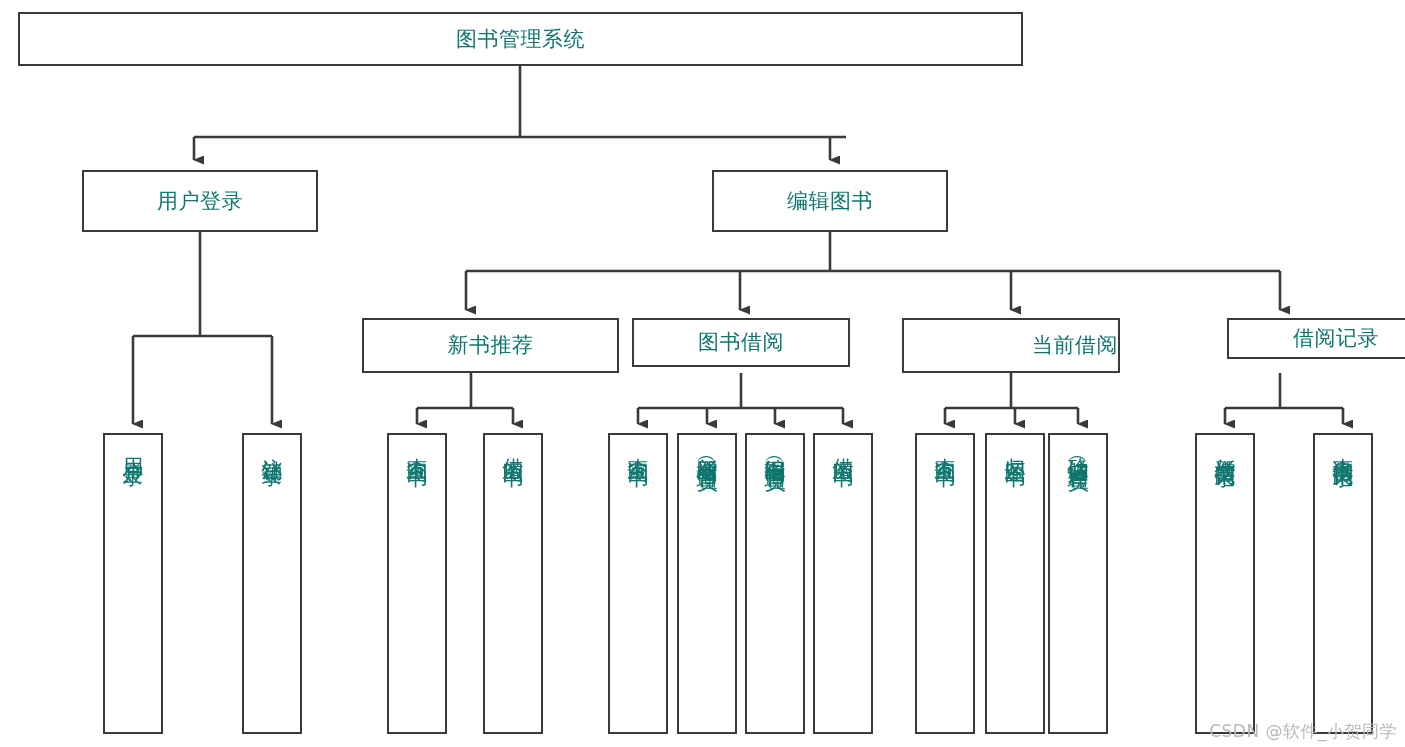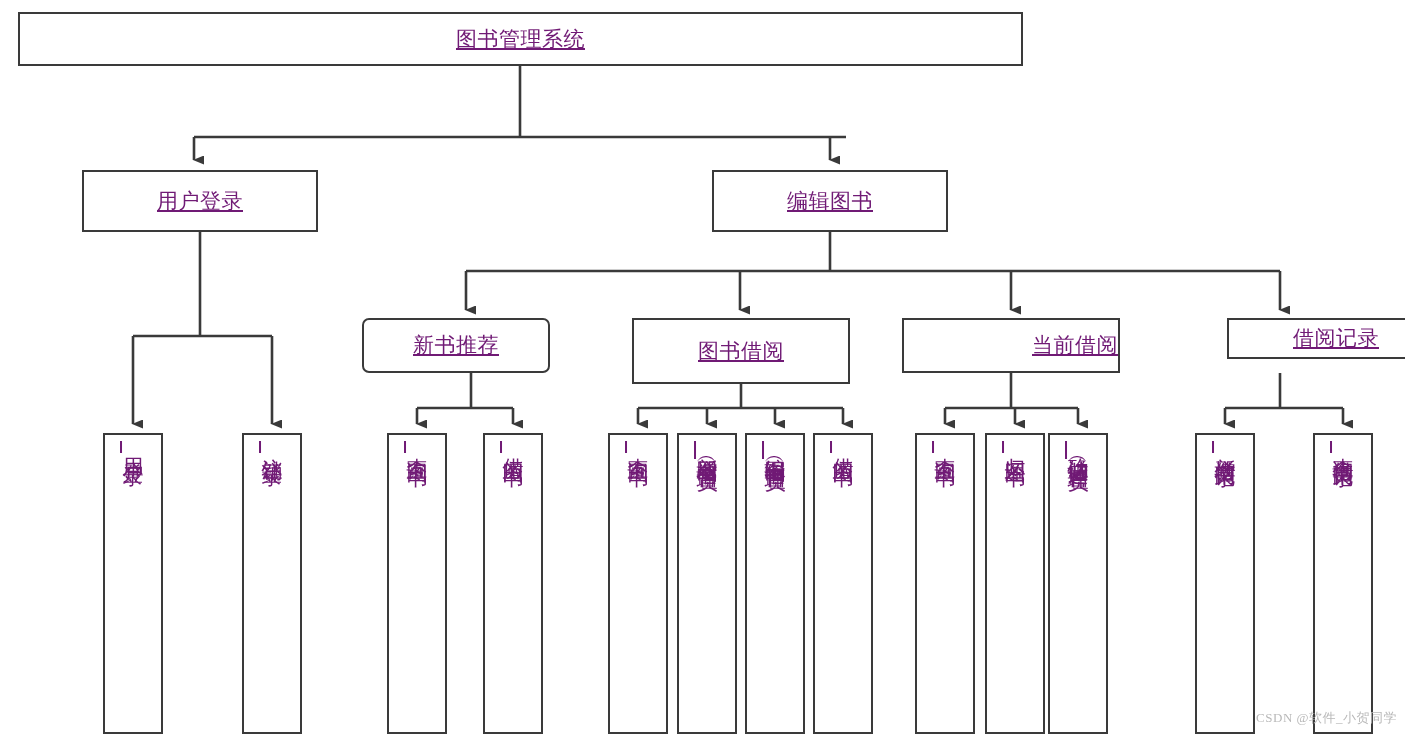--- a/index.html
+++ b/index.html
@@ -30,26 +30,25 @@
     position: absolute;
     box-sizing: border-box;
     background: #ffffff;
     border: 2px solid #3a3a3a;
     display: flex;
     align-items: center;
     justify-content: center;
     z-index: 2;
   }
   .node .label {
-    color: #701a75;
+    color: #0f766e;
     text-align: center;
     line-height: 1.18;
     letter-spacing: 0.5px;
     white-space: nowrap;
-    text-decoration: underline;
   }
   .node.horizontal .label {
     font-size: 21px;
   }
   .node.root .label {
     font-size: 21px;
   }
   
   .node.vertical {
     align-items: flex-start;
@@ -63,27 +62,26 @@
     line-height: 1.05;
     letter-spacing: 3px;
     white-space: nowrap;
   }
   .node.vertical.tall .label {
     letter-spacing: 2px;
   }
   .watermark {
     position: absolute;
     right: 8px;
-    bottom: 20px;
-    font-size: 13px;
+    bottom: 4px;
+    font-size: 17px;
     color: #b9b9b9;
     letter-spacing: 0.5px;
     z-index: 3;
     white-space: nowrap;
-    font-family: Liberation Serif, serif;
   }
 </style>
 </head>
 <body>
 
 <div id="canvas">
 
   <svg id="edges" viewBox="0 0 1405 747" xmlns="http://www.w3.org/2000/svg">
     <defs>
       <marker id="arrow" markerWidth="9" markerHeight="11" refX="4.5" refY="10" orient="auto" markerUnits="userSpaceOnUse">
@@ -138,24 +136,24 @@
     <span class="label">图书管理系统</span>
   </div>
 
   <div class="node horizontal" style="left:82px; top:170px; width:236px; height:62px;">
     <span class="label">用户登录</span>
   </div>
   <div class="node horizontal" style="left:712px; top:170px; width:236px; height:62px;">
     <span class="label">编辑图书</span>
   </div>
 
-  <div class="node horizontal" style="left:362px; top:318px; width:188px; height:55px;border-radius:7px;">
+  <div class="node horizontal" style="left:362px; top:318px; width:257px; height:55px;">
     <span class="label">新书推荐</span>
   </div>
-  <div class="node horizontal" style="left:632px; top:318px; width:218px; height:66px;justify-content:center;">
+  <div class="node horizontal" style="left:632px; top:318px; width:218px; height:49px;justify-content:center;">
     <span class="label">图书借阅</span>
   </div>
   <div class="node horizontal" style="left:902px; top:318px; width:218px; height:55px;justify-content:flex-end;">
     <span class="label">当前借阅</span>
   </div>
   <div class="node horizontal" style="left:1227px; top:318px; width:218px; height:41px;">
     <span class="label">借阅记录</span>
   </div>
 
   <div class="node vertical" style="left:103px; top:433px; width:60px; height:301px;">

